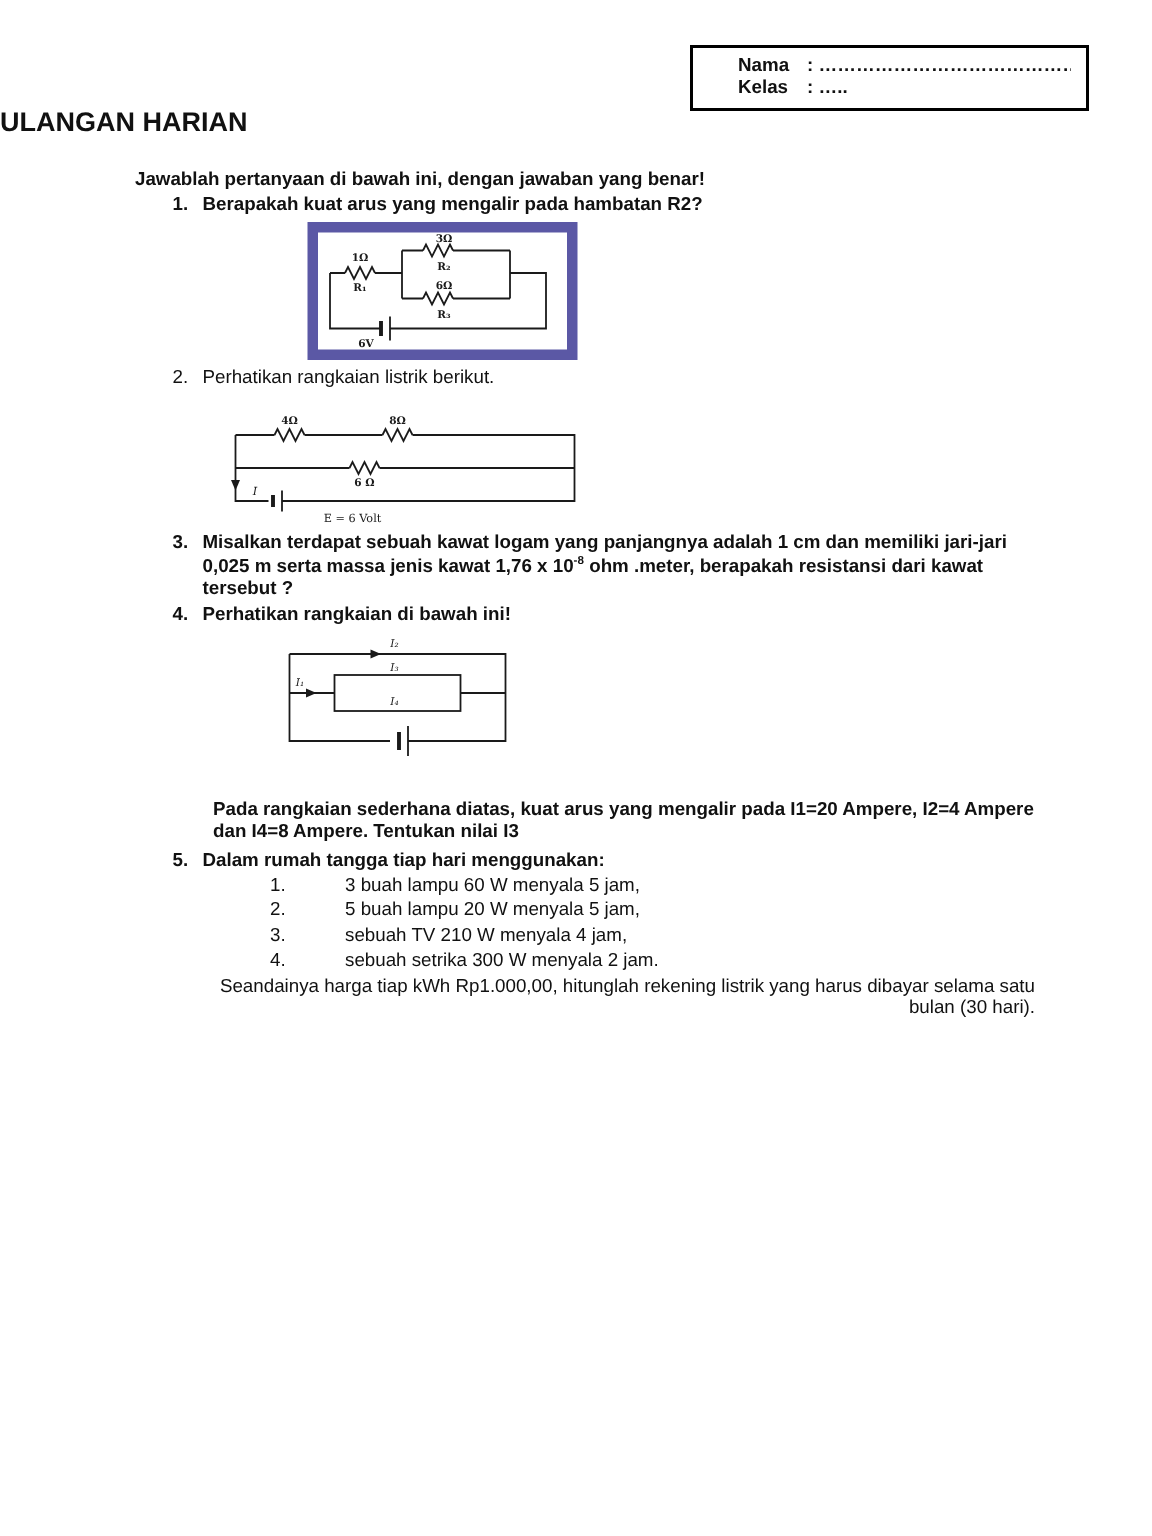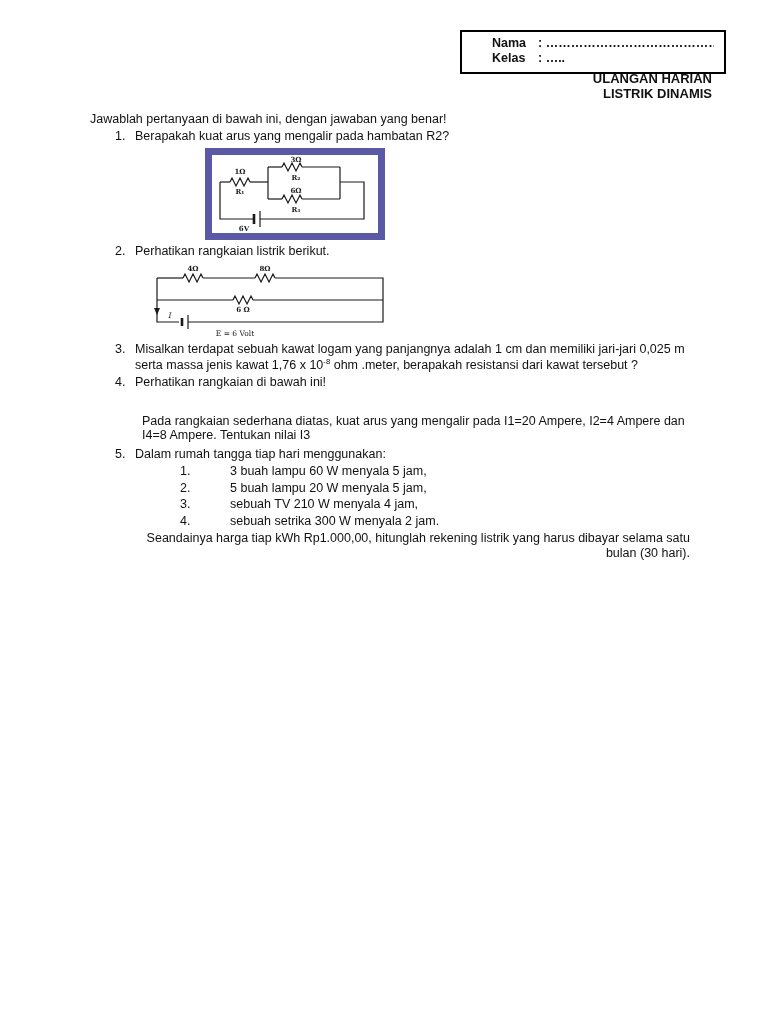--- a/index.html
+++ b/index.html
@@ -2,44 +2,44 @@
 <html><head>
 <meta charset="utf-8">
 <style>
   * { margin:0; padding:0; box-sizing:border-box; }
   html,body { background:#ffffff; }
   .page {
     position:relative; width:768px; height:1024px; background:#ffffff;
     font-family:"Liberation Sans", sans-serif; font-size:12.5px;
     line-height:1.18; color:#111; overflow:hidden; margin:0 auto;
   }
-  .bold { font-weight:normal; }
+  .bold { font-weight:bold; }
 
   .name-box {
     position:absolute; top:30px; left:460px; width:266px;
     border:2px solid #000; padding:4px 10px 6px 10px;
   }
   .nb-row { display:flex; font-weight:bold;padding-left:20px; }
   .nb-label { flex:none; width:46px; }
   .nb-value { flex:1; white-space:nowrap; overflow:hidden; }
 
-  .title { position:absolute; top:71px; left:0; width:712px; text-align:right; font-weight:bold; font-size:13px; }
+  .title { position:absolute; top:71px; left:0; width:712px; text-align:left; font-weight:bold; font-size:18px; }
 
   .content { position:absolute; top:112px; left:90px; width:598px; }
 
   .q-row { display:flex; margin-left:25px; margin-top:2px; }
   .q-num { flex:none; width:20px; }
   .q-text { flex:1; }
   sup { font-size:0.62em; vertical-align:super; }
 
   .fig1-frame { width:180px; margin:4px 0 0 115px; padding:7px; }
   .fig1-inner { background:#ffffff; }
   .fig1-inner svg, .fig2 svg, .fig4 svg { display:block; }
 
-  .fig2 { margin:4px 0 0 55px; }
+  .fig2 { margin:16px 0 0 55px; }
   .followup2 { margin:3px 0 0 50px; }
   .fig4 { margin:4px 0 0 95px; }
   .followup4 { margin:24px 0 0 52px; width:560px; }
   .q5-item { display:flex; margin-left:90px; margin-top:2px; }
   .q5-item-num { flex:none; width:50px; }
   .closing { margin:2px 0 0 38px; width:562px;text-align:right; }
 </style>
 </head>
 <body>
 
@@ -51,21 +51,20 @@
       <span class="nb-value">: ……………………………………………</span>
     </div>
     <div class="nb-row">
       <span class="nb-label">Kelas</span>
       <span class="nb-value">: …..</span>
     </div>
   </div>
 
   <div class="title">
     <div>ULANGAN HARIAN</div>
-    <div>LISTRIK DINAMIS</div>
   </div>
 
   <div class="content">
 
     <div class="bold">Jawablah pertanyaan di bawah ini, dengan jawaban yang benar!</div>
 
     <div class="q-row bold">
       <span class="q-num">1.</span>
       <span class="q-text">Berapakah kuat arus yang mengalir pada hambatan R2?</span>
     </div>
@@ -138,20 +137,43 @@
     <div class="q-row bold">
       <span class="q-num">3.</span>
       <span class="q-text"><span>Misalkan terdapat sebuah kawat logam yang panjangnya adalah 1 cm dan memiliki jari-jari 0,025 m serta massa jenis kawat 1,76 x 10</span><sup>-8</sup><span> ohm .meter, berapakah resistansi dari kawat tersebut ?</span></span>
     </div>
 
     <div class="q-row bold">
       <span class="q-num">4.</span>
       <span class="q-text">Perhatikan rangkaian di bawah ini!</span>
     </div>
 
+    <div class="fig4">
+      <svg width="160" height="88" viewBox="0 0 160 88">
+        <g stroke="#1a1a1a" stroke-width="1.2" fill="none">
+          <path d="M8,16 H152 V74 H87"></path>
+          <path d="M75,74 H8 V16"></path>
+          <rect x="38" y="30" width="84" height="24"></rect>
+          <path d="M8,42 H38"></path>
+          <path d="M122,42 H152"></path>
+          <path d="M87,64 V84"></path>
+          <path d="M81,68 V80" stroke-width="2.6"></path>
+        </g>
+        <g fill="#1a1a1a" stroke="none">
+          <polygon points="62,13 62,19 69,16"></polygon>
+          <polygon points="19,39 19,45 26,42"></polygon>
+        </g>
+        <g font-family="'DejaVu Serif', serif" font-size="7" font-style="italic" fill="#1a1a1a" text-anchor="middle">
+          <text x="78" y="11">I₂</text>
+          <text x="15" y="37">I₁</text>
+          <text x="78" y="27">I₃</text>
+          <text x="78" y="50">I₄</text>
+        </g>
+      </svg>
+    </div>
 
     <div class="followup4 bold">Pada rangkaian sederhana diatas, kuat arus yang mengalir pada I1=20 Ampere, I2=4 Ampere dan I4=8 Ampere. Tentukan nilai I3</div>
 
     <div class="q-row bold" style="margin-top:4px;">
       <span class="q-num">5.</span>
       <span class="q-text">Dalam rumah tangga tiap hari menggunakan:</span>
     </div>
 
     <div class="q5-item">
       <span class="q5-item-num">1.</span>

